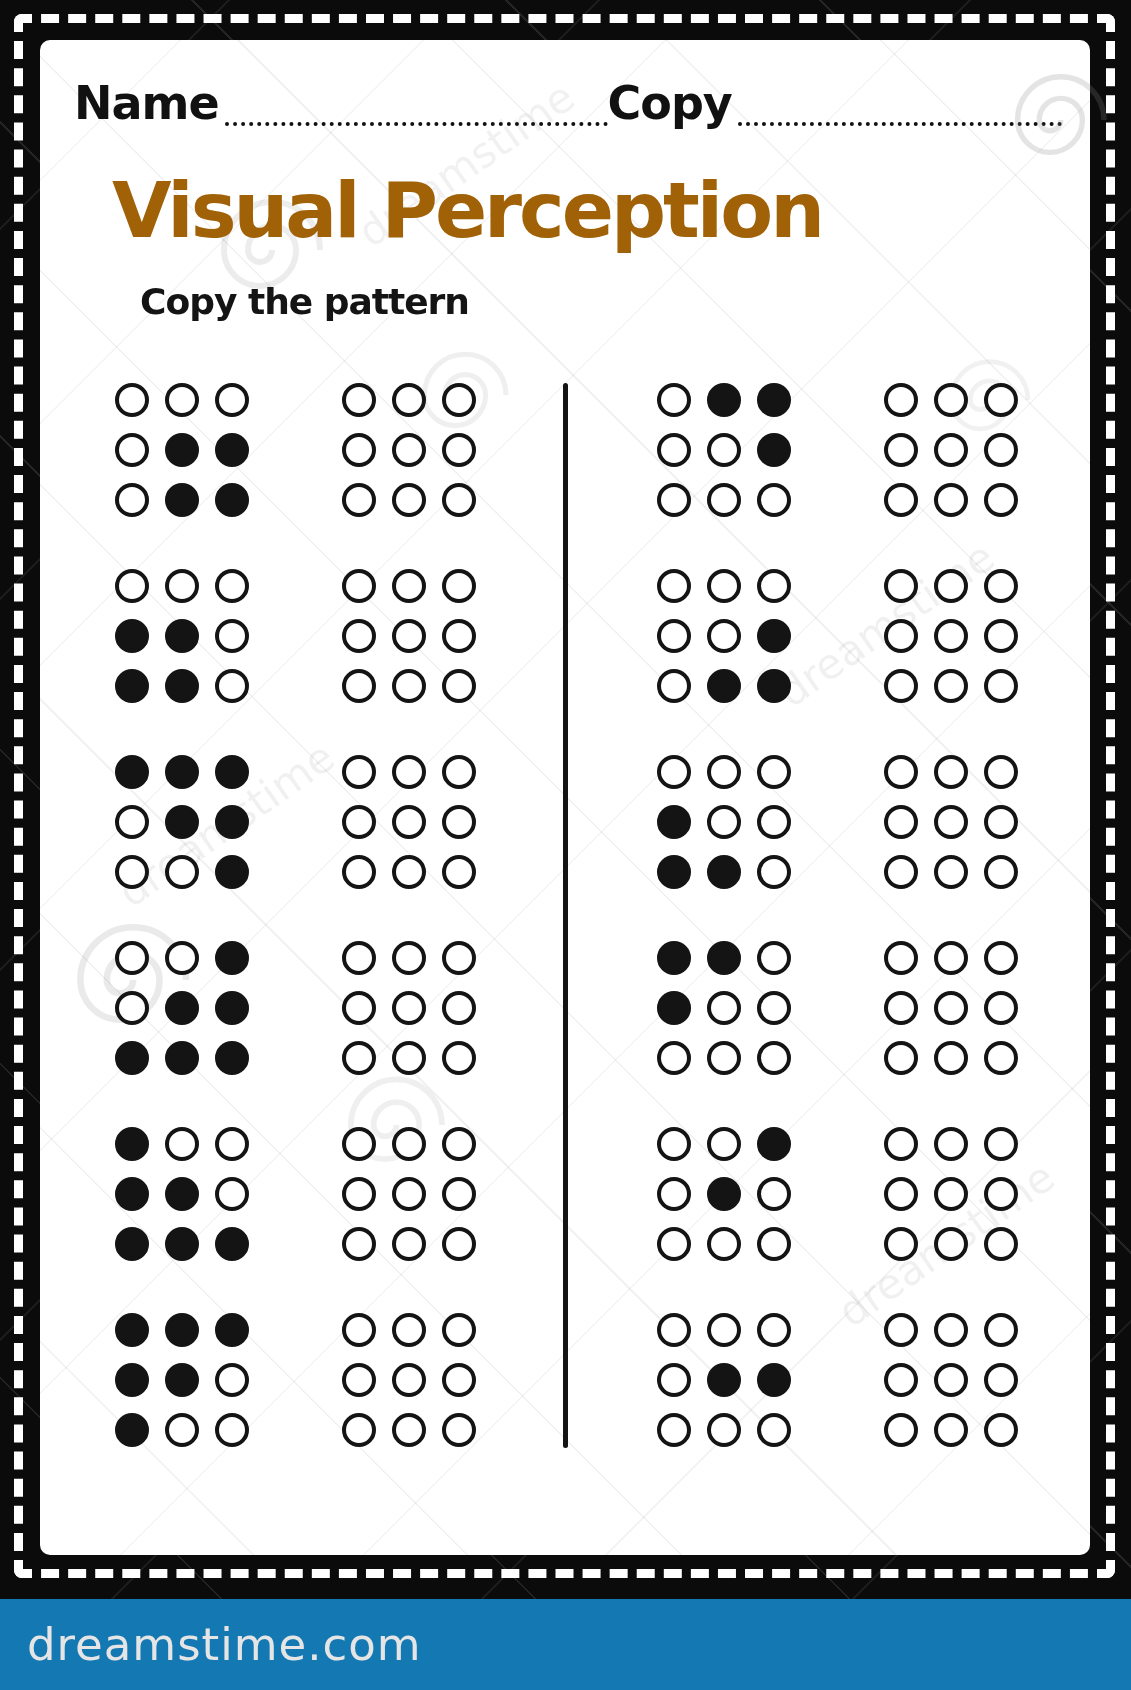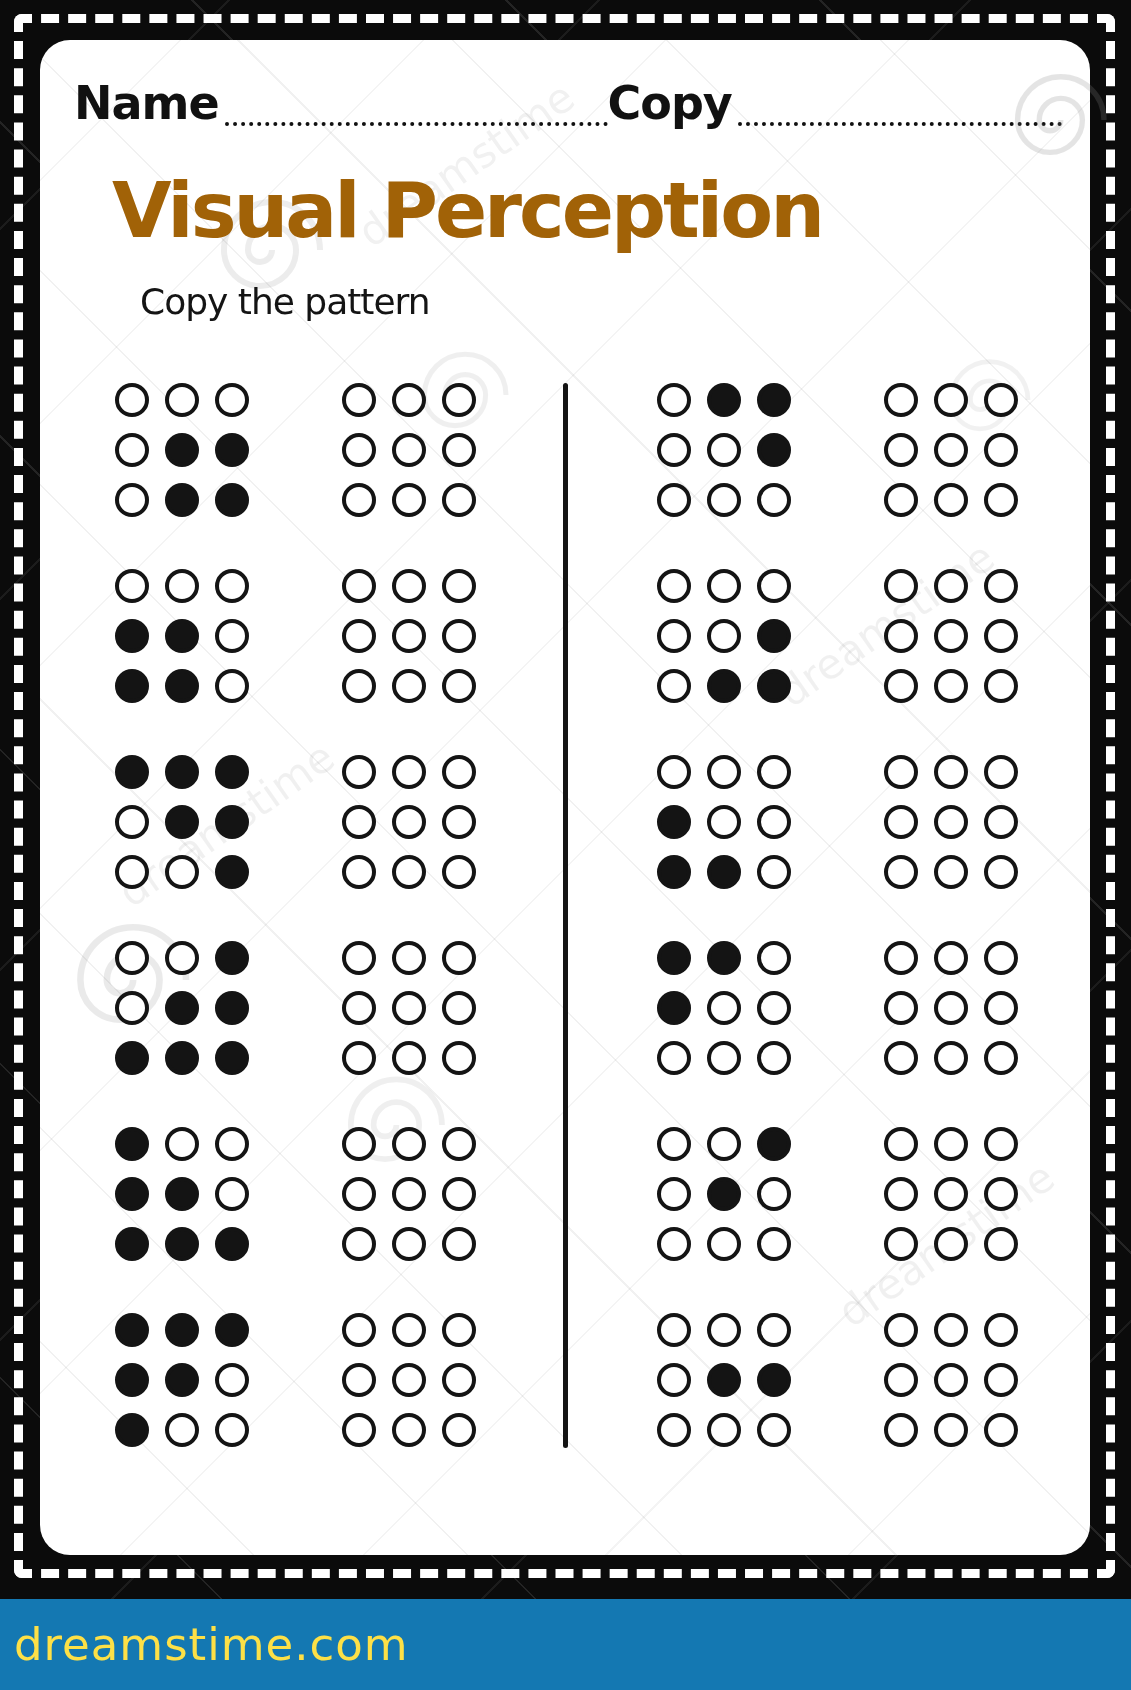--- a/index.html
+++ b/index.html
@@ -13,21 +13,21 @@
     background:
       repeating-linear-gradient(45deg,transparent 0 220px,rgba(255,255,255,0.10) 220px 222px),
       repeating-linear-gradient(-45deg,transparent 0 260px,rgba(255,255,255,0.07) 260px 262px);
   }
   .dashed-border{
     position:absolute;left:14px;top:14px;right:16px;bottom:112px;
     border:9px dashed #ffffff;border-radius:8px;z-index:3;pointer-events:none;
   }
   .page{
     position:absolute;left:40px;top:40px;width:1050px;height:1515px;
-    background:#ffffff;border-radius:30px;z-index:2;overflow:hidden;
+    background:#ffffff;border-radius:10px;z-index:2;overflow:hidden;
   }
   .wm-lines{
     position:absolute;inset:0;pointer-events:none;z-index:5;
     background:
       repeating-linear-gradient(45deg,transparent 0 150px,rgba(0,0,0,0.055) 150px 151.5px),
       repeating-linear-gradient(-45deg,transparent 0 170px,rgba(0,0,0,0.045) 170px 171.5px);
   }
   .wm-spiral{position:absolute;pointer-events:none;z-index:4;}
   .wm-text{
     position:absolute;pointer-events:none;z-index:4;color:#000;opacity:0.055;
@@ -45,21 +45,21 @@
   }
   .write-line{
     flex:1;border-bottom:4px dotted #111;height:8px;margin-left:6px;
   }
   .title{
     position:absolute;left:72px;top:132px;z-index:6;
     font-size:77px;font-weight:800;color:#a16207;letter-spacing:-3px;line-height:1;
   }
   .subtitle{
     position:absolute;left:100px;top:244px;z-index:6;
-    font-size:36px;font-weight:400;color:#141414;letter-spacing:-1px;line-height:1;
+    font-size:36px;font-weight:700;color:#141414;letter-spacing:-1px;line-height:1;
   }
   .col{position:absolute;display:flex;flex-direction:column;gap:52px;z-index:6;}
   .col-left{left:75px;top:343px;}
   .col-right{left:617px;top:343px;}
   .divider{
     position:absolute;left:523px;top:343px;width:5px;height:1065px;
     background:#141414;border-radius:3px;z-index:6;
   }
   .exercise{display:flex;gap:93px;}
   .dotgrid{
@@ -68,21 +68,21 @@
   }
   .dot{
     width:34px;height:34px;box-sizing:border-box;border:4.5px solid #141414;
     border-radius:50%;background:#fff;
   }
   .dot.filled{background:#141414;}
   .footer-bar{
     position:absolute;left:0;top:1599px;width:100%;height:91px;
     background:var(--bar,#1478b2);z-index:7;
     display:flex;align-items:center;justify-content:space-between;
-    box-sizing:border-box;padding:0 14px;color:#fde047;
+    box-sizing:border-box;padding:0 27px;color:#e5e5e5;
   }
   .footer-site{font-size:45px;font-weight:400;letter-spacing:1px;line-height:1;}
   .footer-credit{font-size:31px;font-weight:600;letter-spacing:0.5px;}
 </style>
 </head>
 <body>
 
 <div class="frame-cross-lines"></div>
 
 <svg class="wm-spiral" style="left:960px;top:30px;width:180px;height:180px;opacity:0.22;" viewBox="0 0 100 100">

